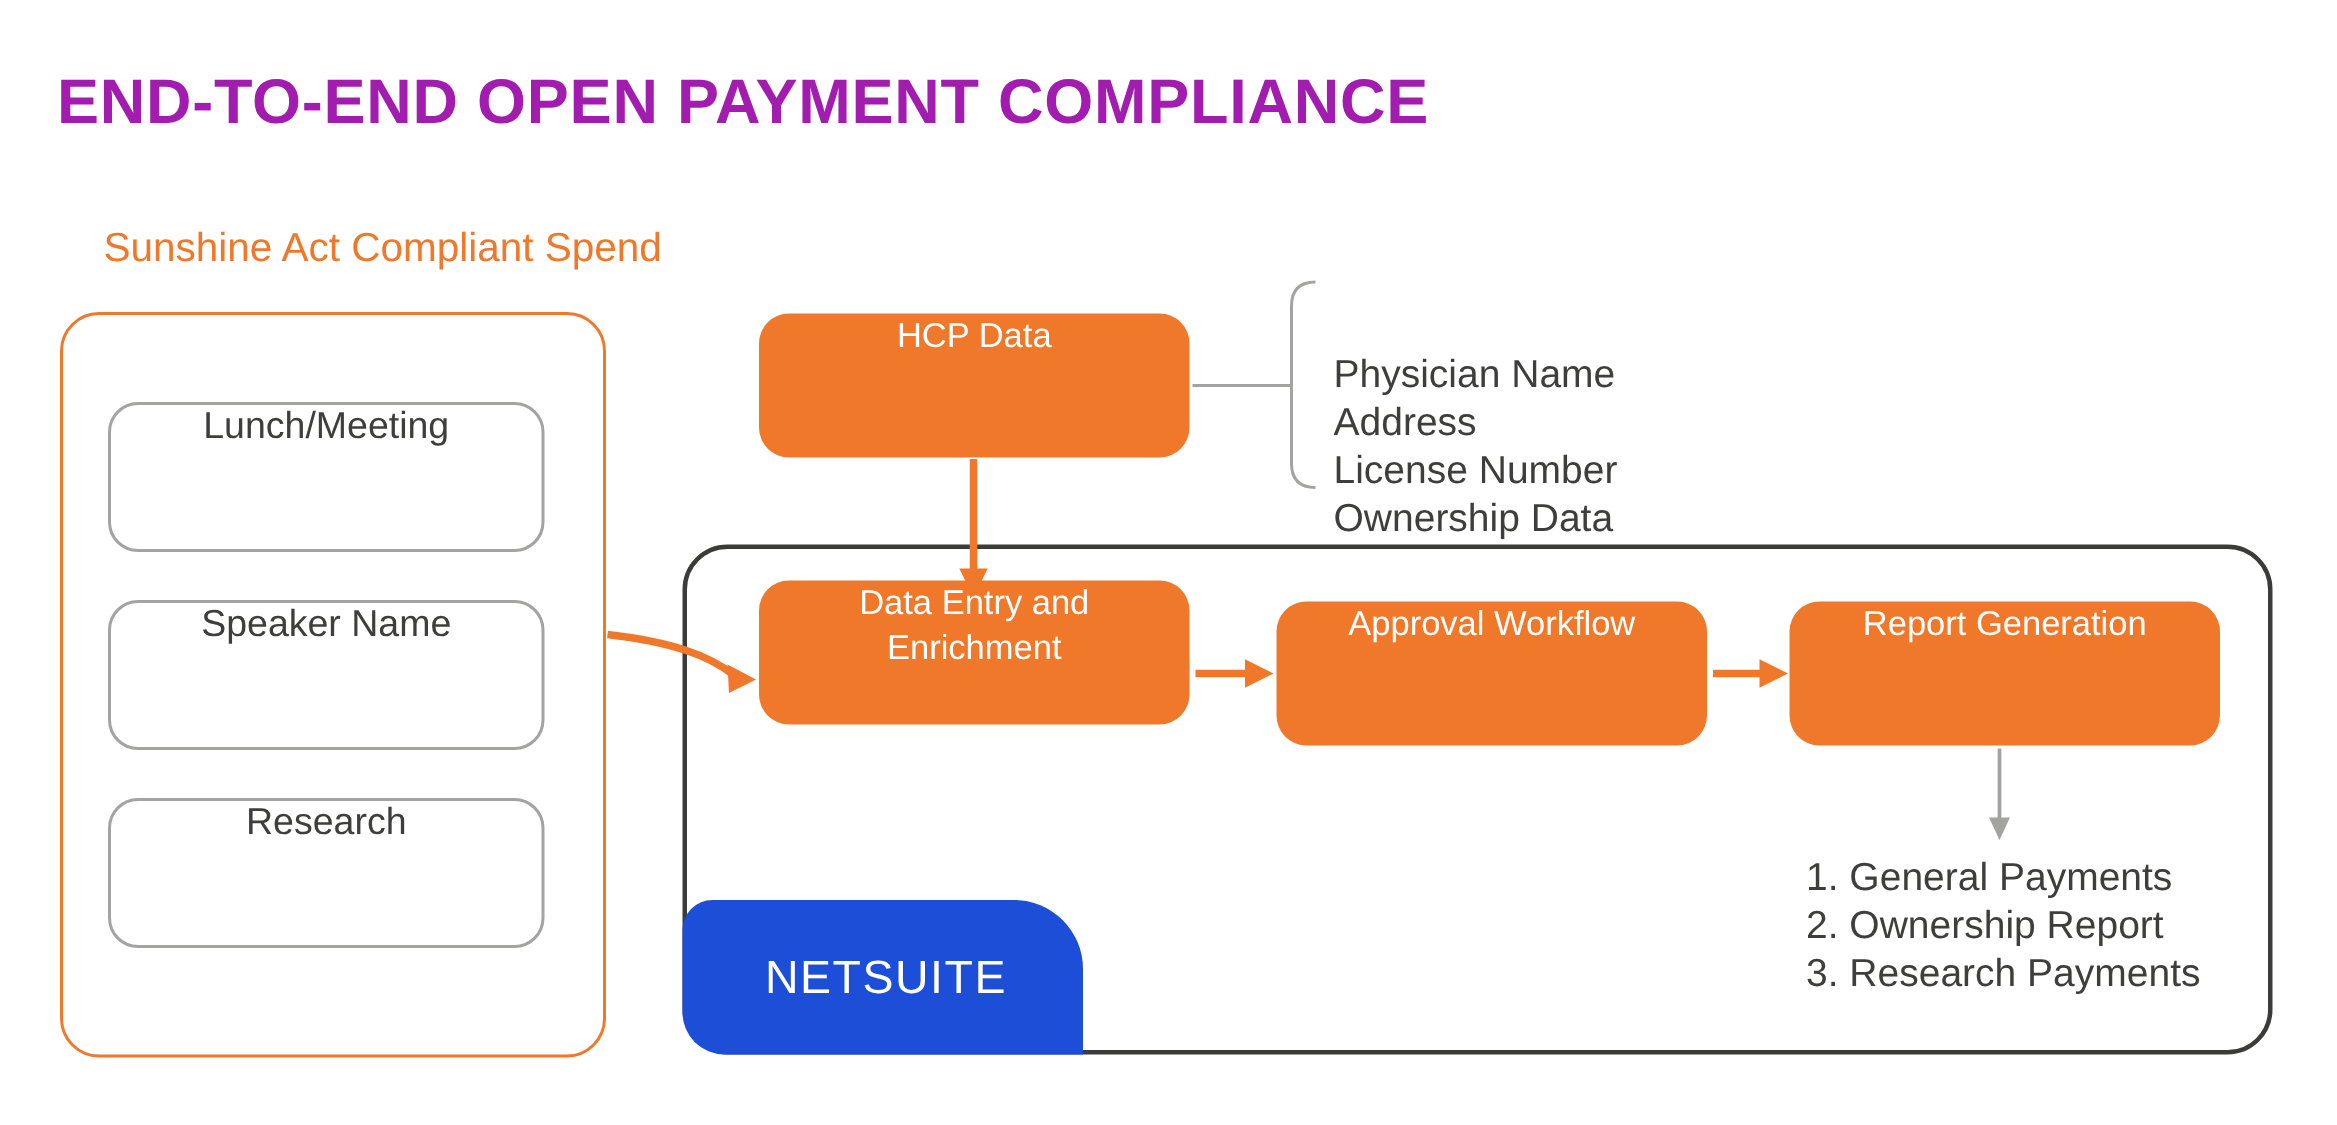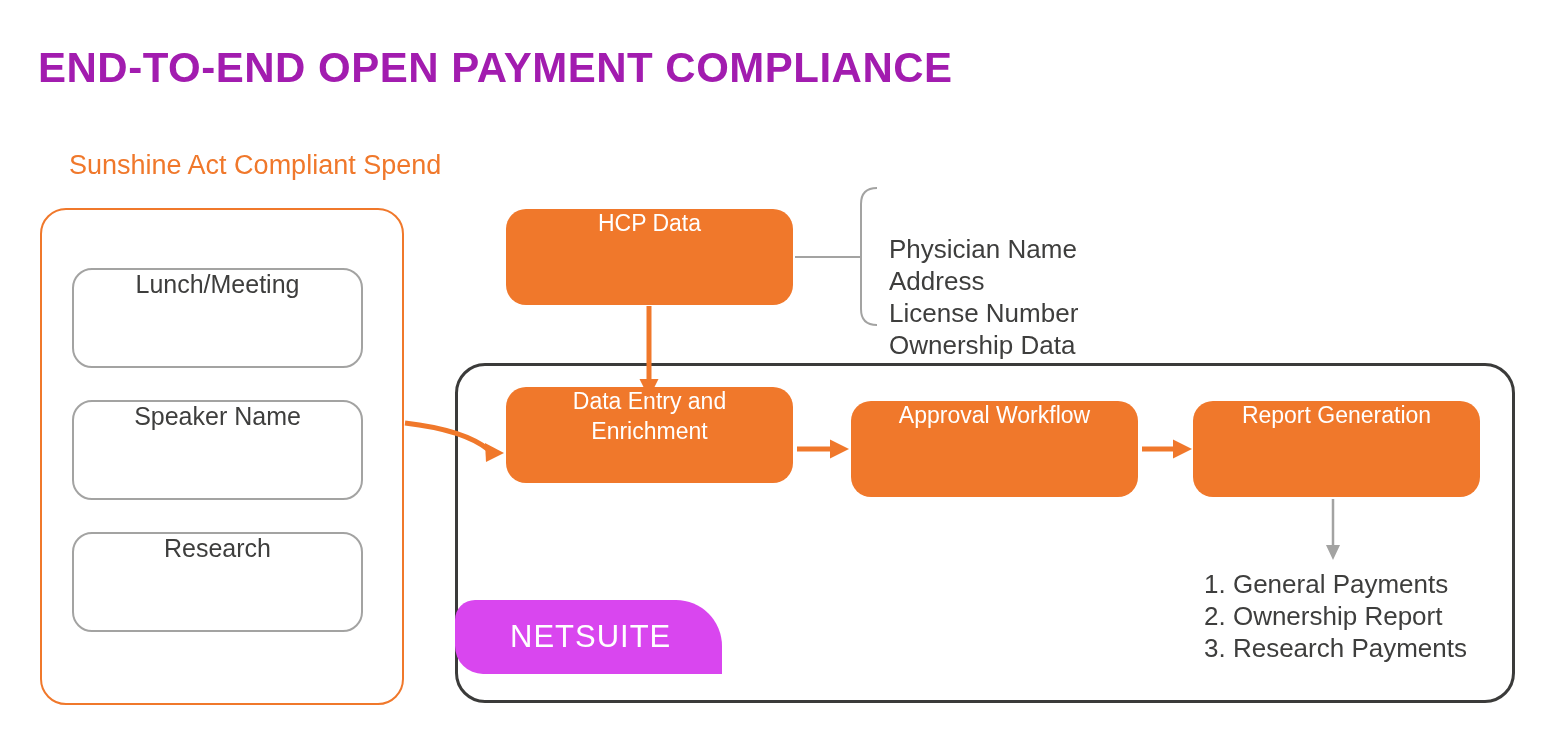--- a/index.html
+++ b/index.html
@@ -94,22 +94,22 @@
     border: 3px solid #3B3B3A;
     border-radius: 30px;
     box-sizing: border-box;
     background: #ffffff;
   }
   .netsuite-tab {
     position: absolute;
     left: 455px;
     top: 600px;
     width: 267px;
-    height: 74px;
-    background: #d946ef;
+    height: 103px;
+    background: #1d4ed8;
     border-radius: 20px 46px 0 28px;
     box-sizing: border-box;
     display: flex;
     align-items: center;
     padding-left: 55px;
     color: #ffffff;
     font-size: 31px;
     font-weight: 500;
     letter-spacing: 1px;
   }

